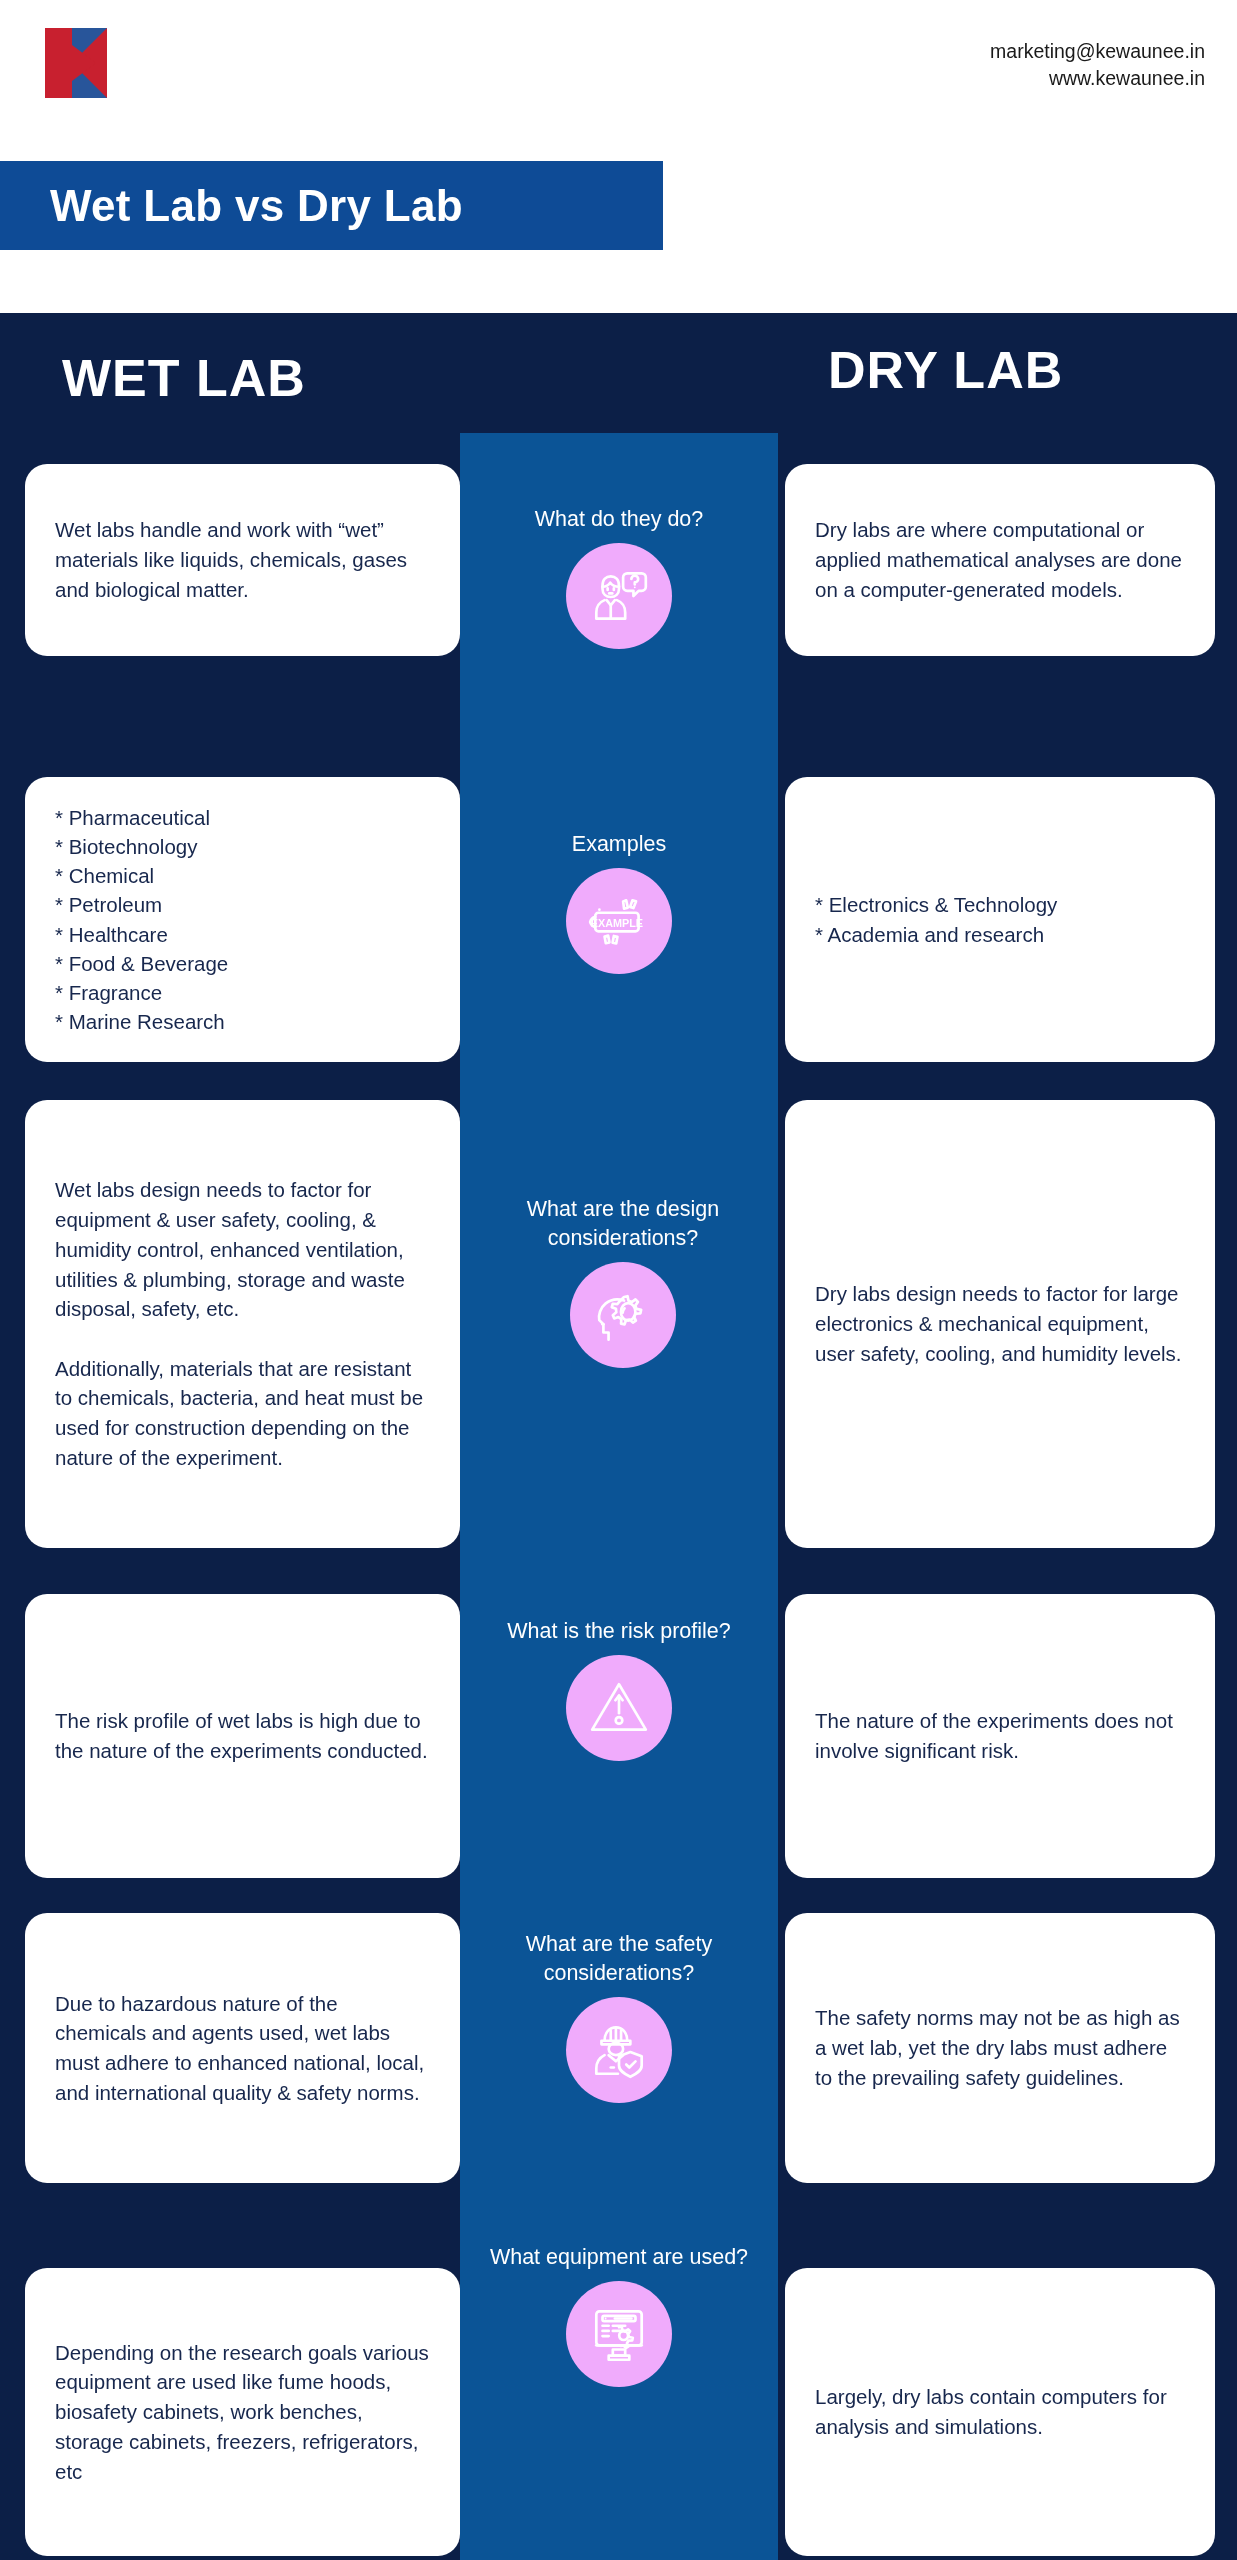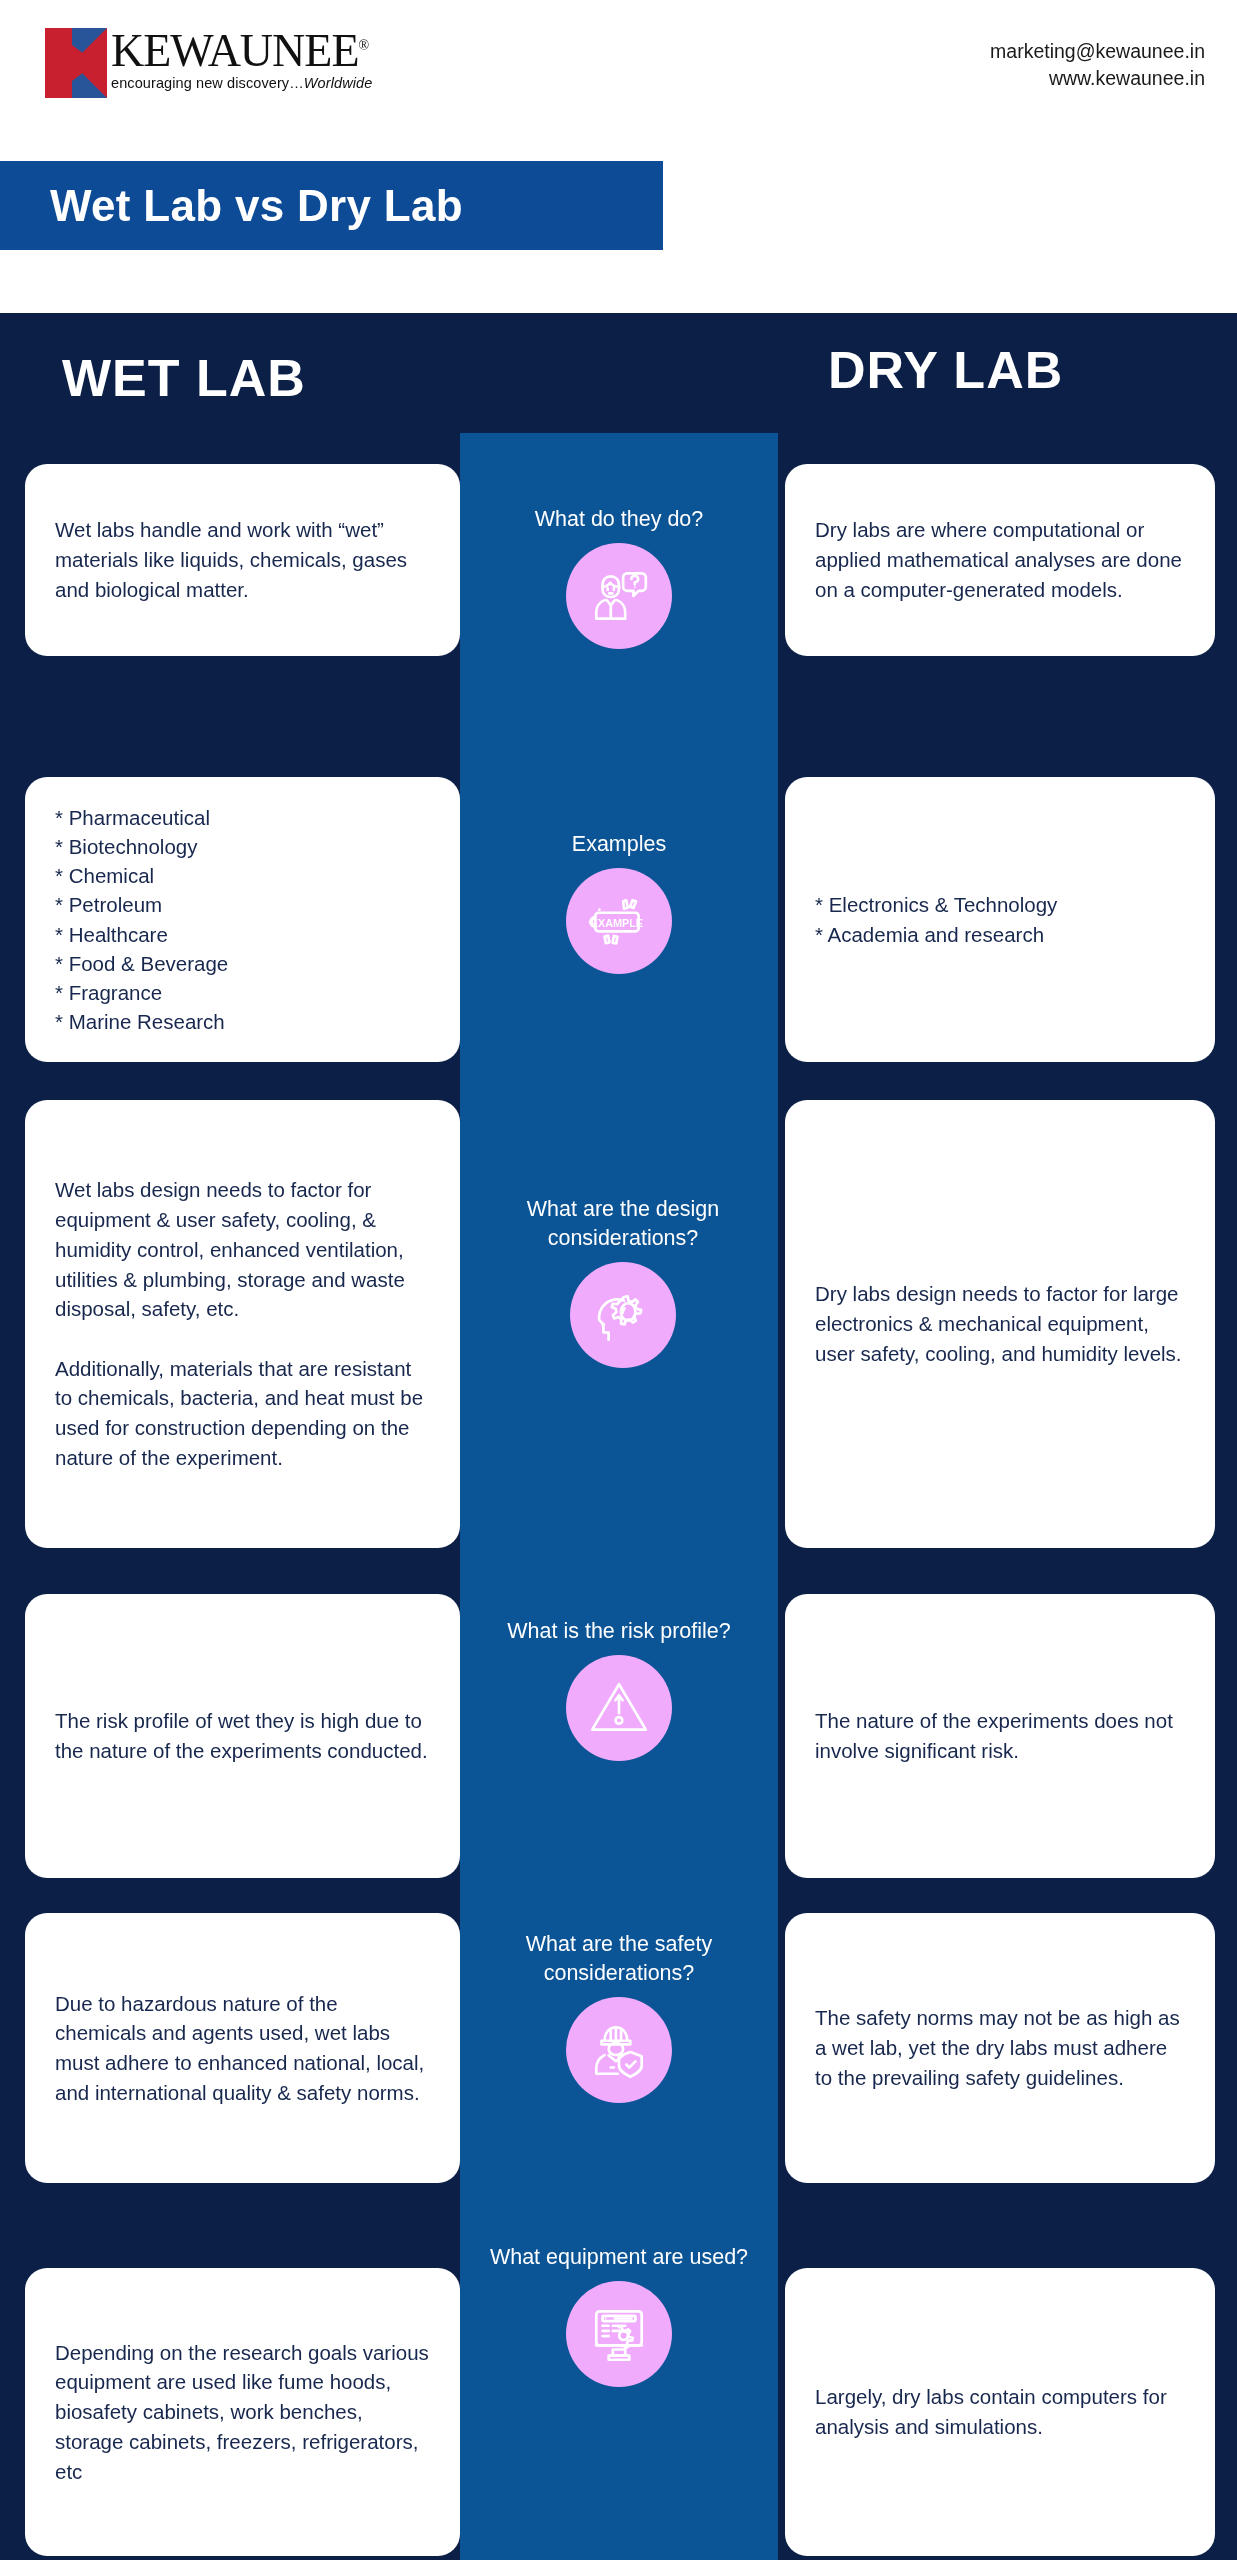--- a/index.html
+++ b/index.html
@@ -247,24 +247,20 @@
   <div class="header">
 
     <div class="logo-block">
       <div class="logo-mark">
         <div class="red-bar"></div>
         <div class="k-box">
           <div class="k-blue-top"></div>
           <div class="k-blue-bot"></div>
           <div class="k-red-wedge"></div>
         </div>
-      </div>
-      <div class="logo-text">
-        <div class="logo-word"><span>KEWAUNEE</span><span class="logo-reg">®</span></div>
-        <div class="logo-tag"><span>encouraging new discovery…</span><i>Worldwide</i></div>
       </div>
     </div>
 
     <div class="contact">
       <div>marketing@kewaunee.in</div>
       <div>www.kewaunee.in</div>
     </div>
   </div>
 
   <div class="title-banner">
@@ -356,21 +352,21 @@
           </svg>
         </div>
       </div>
       <div class="card right">
         <div class="card-text">Dry labs design needs to factor for large electronics &amp; mechanical equipment, user safety, cooling, and humidity levels.</div>
       </div>
     </div>
 
     <div class="row" id="row4">
       <div class="card left">
-        <div class="card-text">The risk profile of wet they is high due to the nature of the experiments conducted.</div>
+        <div class="card-text">The risk profile of wet labs is high due to the nature of the experiments conducted.</div>
       </div>
       <div class="center-cell">
         <div class="center-label">What is the risk profile?</div>
         <div class="icon-circle">
           <svg width="66" height="66" viewBox="0 0 64 64" fill="none" stroke="#ffffff" stroke-width="2.6" stroke-linecap="round" stroke-linejoin="round">
             <path d="M32 9 L58 53 H6 Z"></path>
             <path d="M32 20v17"></path>
             <path d="M28.5 24.5L32 20l3.5 4.5"></path>
             <circle cx="32" cy="44" r="3.2"></circle>
           </svg>

